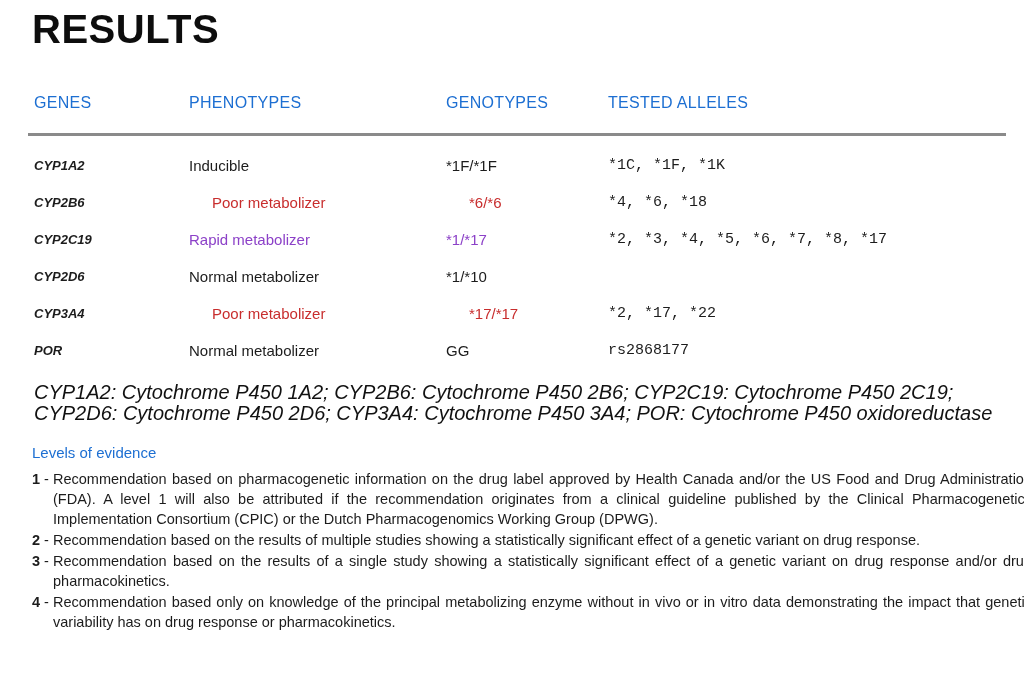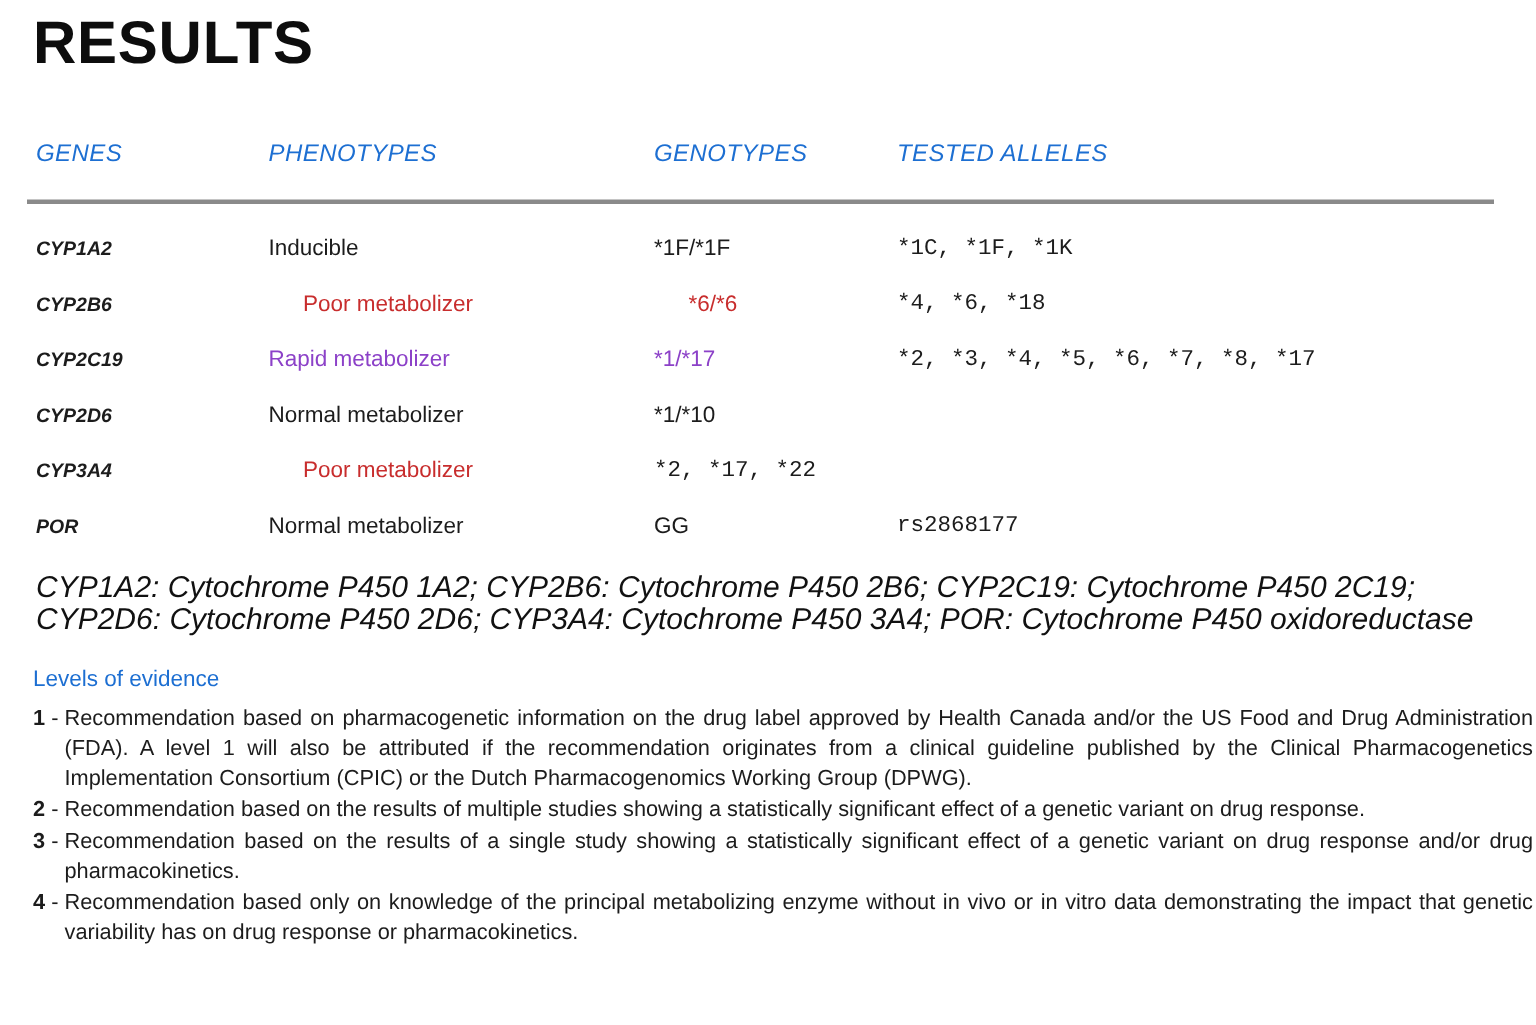--- a/index.html
+++ b/index.html
@@ -9,21 +9,21 @@
     --ink:#1c1c1c;
     --rule:#8a8a8a;
   }
   *{box-sizing:border-box;}
   html,body{margin:0;padding:0;background:#ffffff;}
   body{
     width:1024px;height:683px;overflow:hidden;
     font-family:"Liberation Sans","DejaVu Sans",sans-serif;
     color:var(--ink);
   }
-  .page{padding:6px 14px 0 22px;}
+  .page{padding:6px 14px 0 32px;}
 
   
   .page-title{
     margin:0;
     font-size:40px;
     font-weight:900;
     letter-spacing:0.5px;
     color:#0d0d0d;
     line-height:1.15;
   }
@@ -34,21 +34,20 @@
     display:grid;
     grid-template-columns:155px 257px 162px 1fr;
     width:1000px;
     column-gap:0;
   }
   .tbl-header .cell{
     color:var(--blue);
     font-size:16px;
     letter-spacing:0.3px;
     font-weight:400;
-    font-style:italic;
   }
   .tbl-rule{
     width:978px;
     height:3px;
     background:var(--rule);
     border:none;
     margin:20px 0 0 -6px;
   }
   .tbl-body{margin-top:19px;}
   .tbl-row{margin-bottom:16px;align-items:start;}
@@ -137,20 +136,21 @@
 
       <div class="tbl-grid tbl-row">
         <div class="cell cell-gene">CYP2D6</div>
         <div class="cell cell-phenotype">Normal metabolizer</div>
         <div class="cell cell-genotype">*1/*10</div>
       </div>
 
       <div class="tbl-grid tbl-row">
         <div class="cell cell-gene">CYP3A4</div>
         <div class="cell cell-phenotype hl-red">Poor metabolizer</div>
+        <div class="cell cell-genotype hl-red">*17/*17</div>
         <div class="cell cell-alleles">*2, *17, *22</div>
       </div>
 
       <div class="tbl-grid tbl-row">
         <div class="cell cell-gene">POR</div>
         <div class="cell cell-phenotype">Normal metabolizer</div>
         <div class="cell cell-genotype">GG</div>
         <div class="cell cell-alleles">rs2868177</div>
       </div>
     </div>

